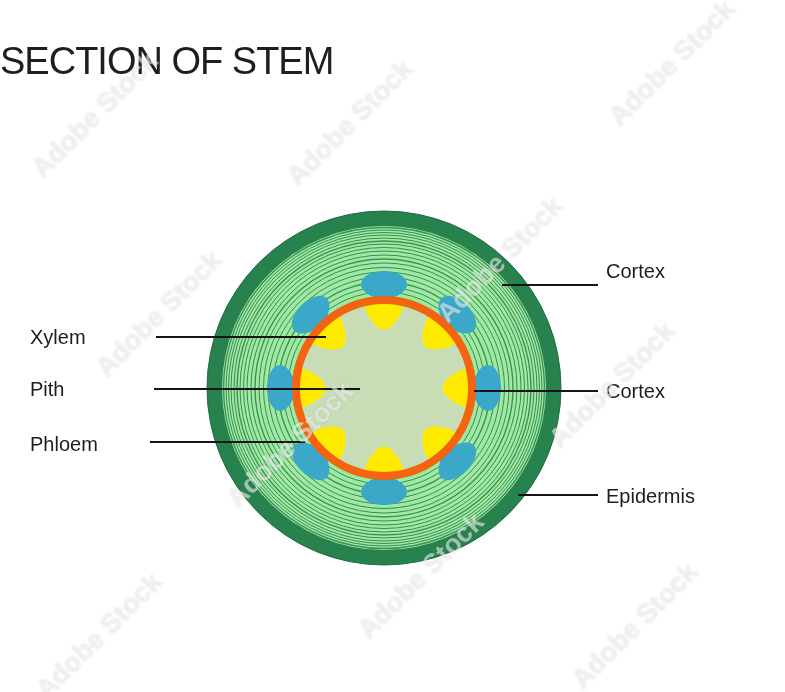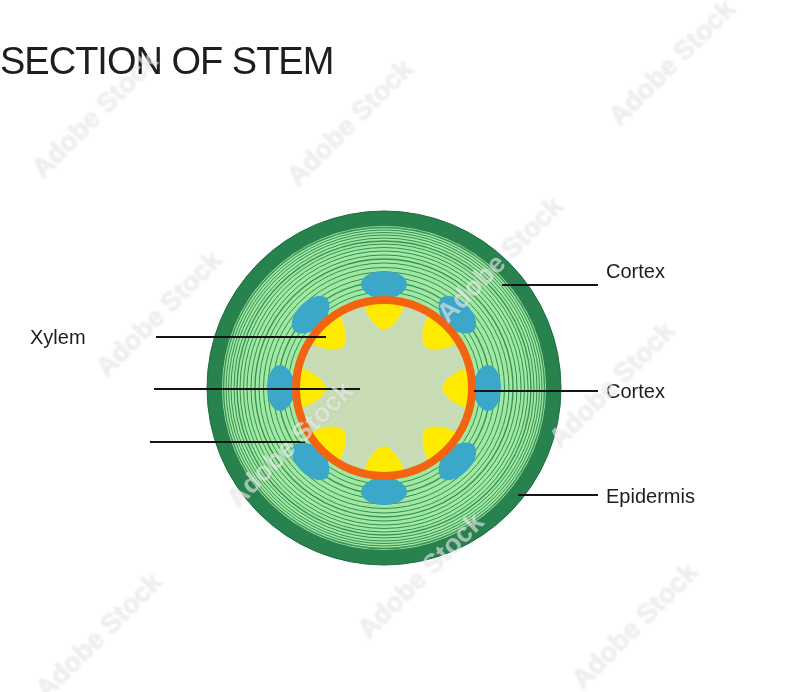--- a/index.html
+++ b/index.html
@@ -116,20 +116,22 @@
       <use href="#xylem-petal-shape" transform="rotate(270 384 388)"></use>
       <use href="#xylem-petal-shape" transform="rotate(315 384 388)"></use>
     </g>
 
     <circle cx="384" cy="388" r="88" fill="none" stroke-width="8" stroke="#F36310"></circle>
   </svg>
 
   <div class="title">SECTION OF STEM</div>
 
   <div class="lbl left" style="top:326px">Xylem</div>
+  <div class="lbl left" style="top:378px">Pith</div>
+  <div class="lbl left" style="top:433px">Phloem</div>
 
   <div class="lbl right" style="top:260px">Cortex</div>
   <div class="lbl right" style="top:380px">Cortex</div>
   <div class="lbl right" style="top:485px">Epidermis</div>
 
   <div class="leader" style="left:156px; top:336px; width:170px"></div>
   <div class="leader" style="left:154px; top:388px; width:206px"></div>
   <div class="leader" style="left:150px; top:441px; width:155px"></div>
   <div class="leader" style="left:502px; top:284px; width:96px"></div>
   <div class="leader" style="left:474px; top:390px; width:124px"></div>

